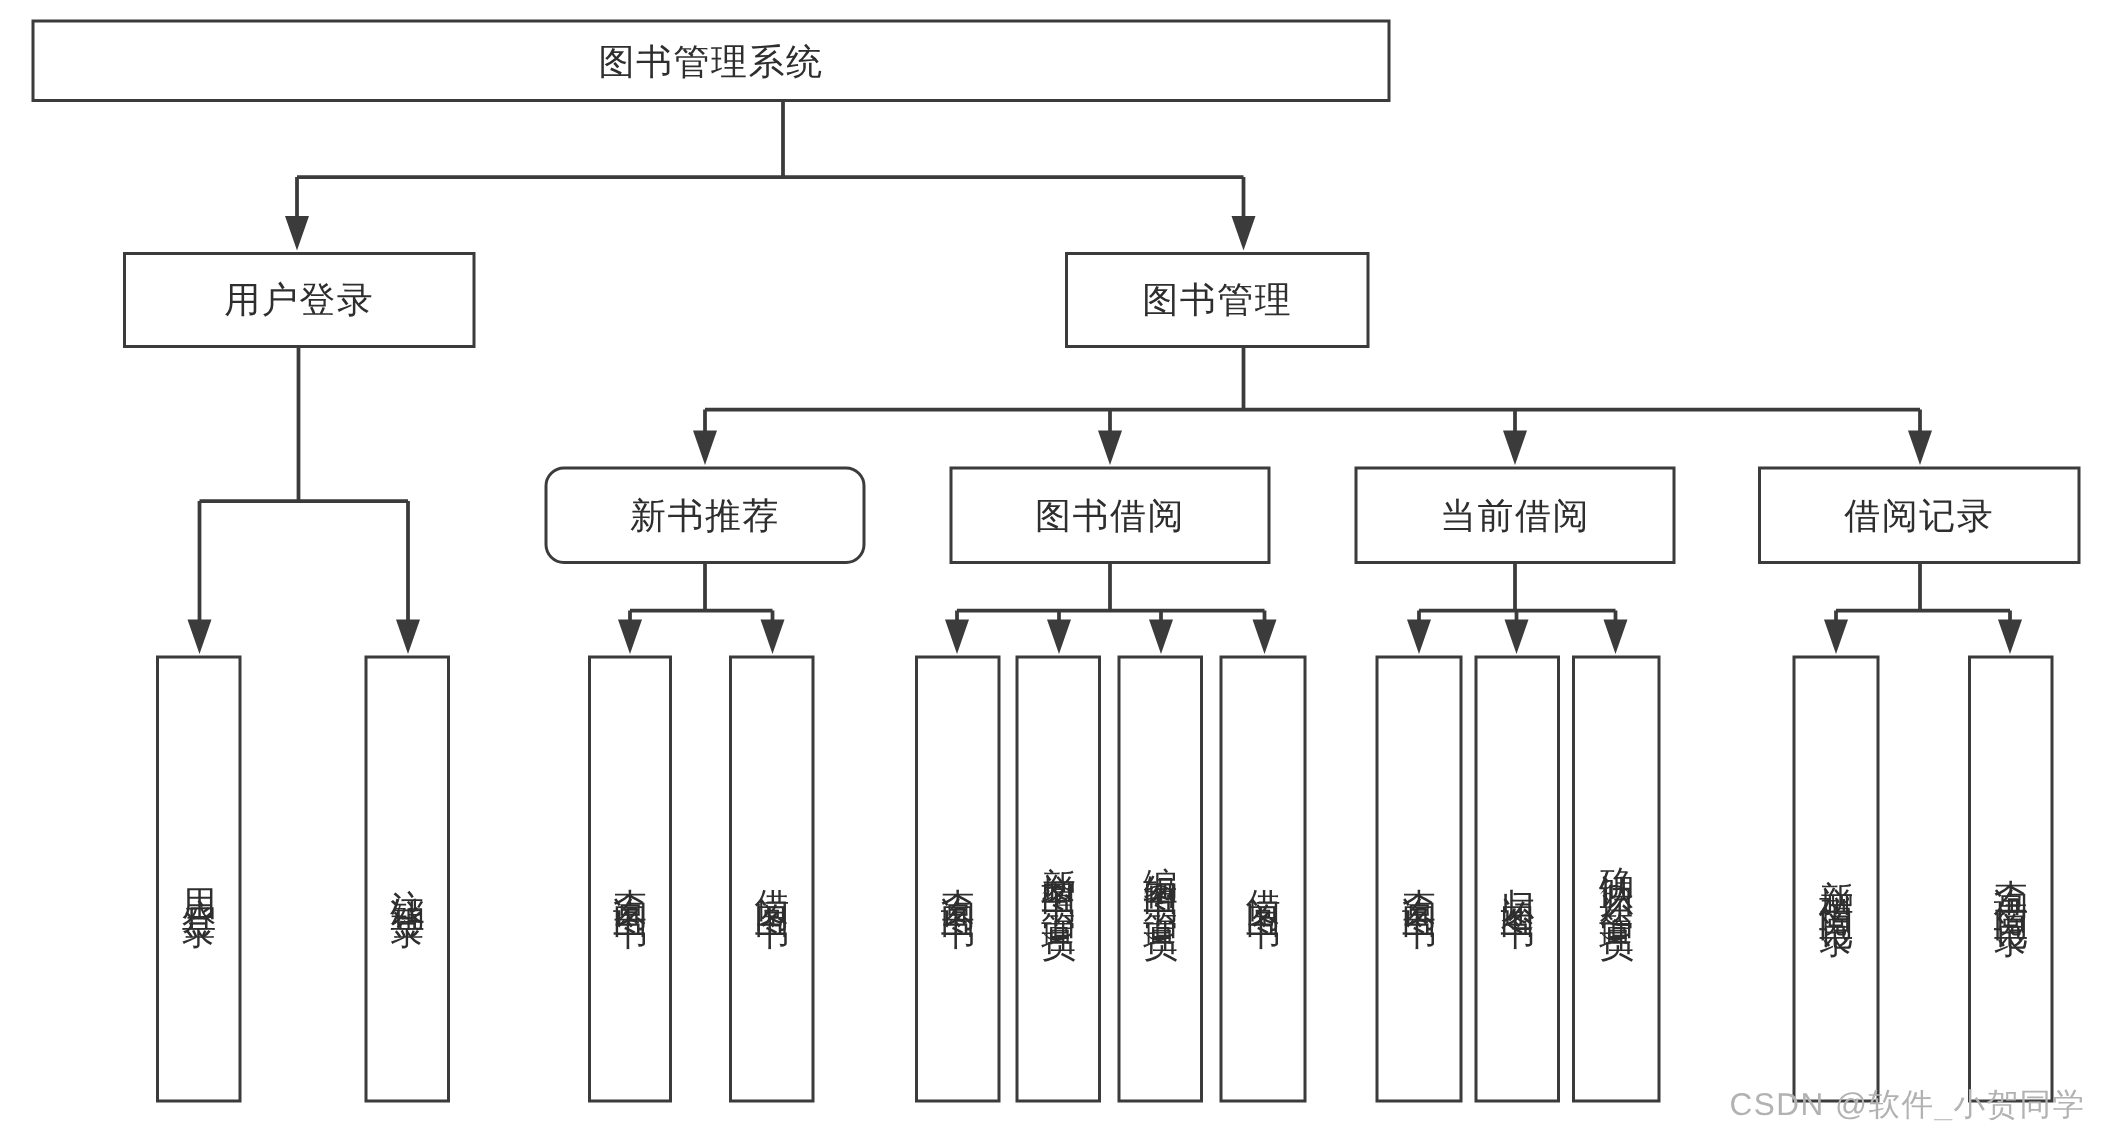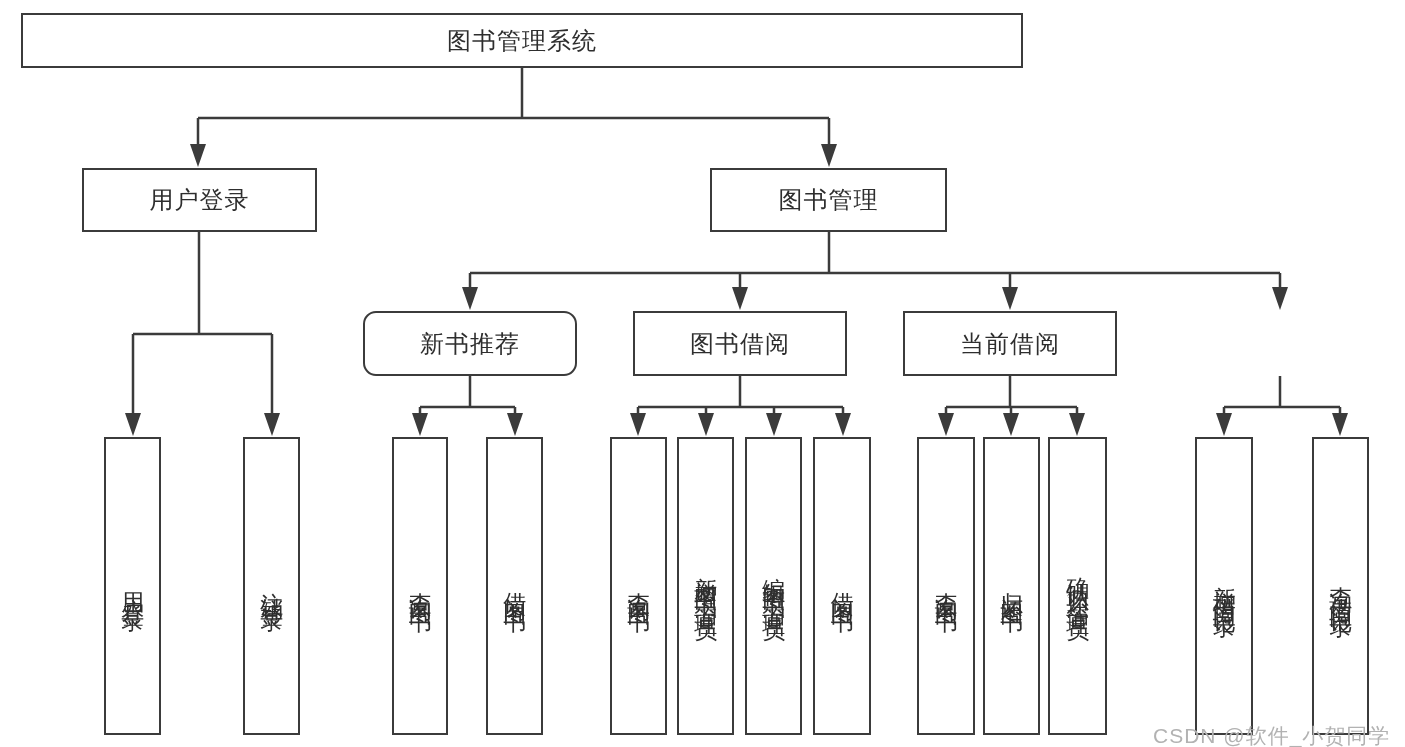--- a/index.html
+++ b/index.html
@@ -24,23 +24,23 @@
     display:flex;align-items:center;justify-content:center;
     box-sizing:border-box;
     z-index:2;
   }
   .node .hlabel{
     font-size:24px;
     letter-spacing:1px;
     color:var(--text);
     white-space:nowrap;
   }
-  .root{left:21px;top:13px;width:1002px;height:55px;border-width:2px;}
+  .root{left:21px;top:13px;width:906px;height:55px;border-width:2px;}
   .l2a{left:82px;top:168px;width:235px;height:64px;}
-  .l2b{left:710px;top:168px;width:237px;height:64px;}
+  .l2b{left:710px;top:168px;width:203px;height:64px;}
   .l3{top:311px;height:65px;width:214px;}
   .l3a{left:363px;border-radius:13px;}
   .l3b{left:633px;}
   .l3c{left:903px;}
   .l3d{left:1172px;width:215px;}
   .leaf{top:437px;height:298px;width:57px;}
   .leaf .vtext{
     writing-mode:vertical-rl;
     text-orientation:mixed;
     font-size:23px;
@@ -123,20 +123,23 @@
 
   <div class="node l3 l3a">
     <span class="hlabel">新书推荐</span>
   </div>
   <div class="node l3 l3b">
     <span class="hlabel">图书借阅</span>
   </div>
   <div class="node l3 l3c">
     <span class="hlabel">当前借阅</span>
   </div>
+  <div class="node l3 l3d">
+    <span class="hlabel">借阅记录</span>
+  </div>
 
   <div class="node leaf lf1">
     <span class="vtext">用户登录</span>
   </div>
   <div class="node leaf lf2">
     <span class="vtext">注销登录</span>
   </div>
   <div class="node leaf lf3">
     <span class="vtext">查询图书</span>
   </div>

